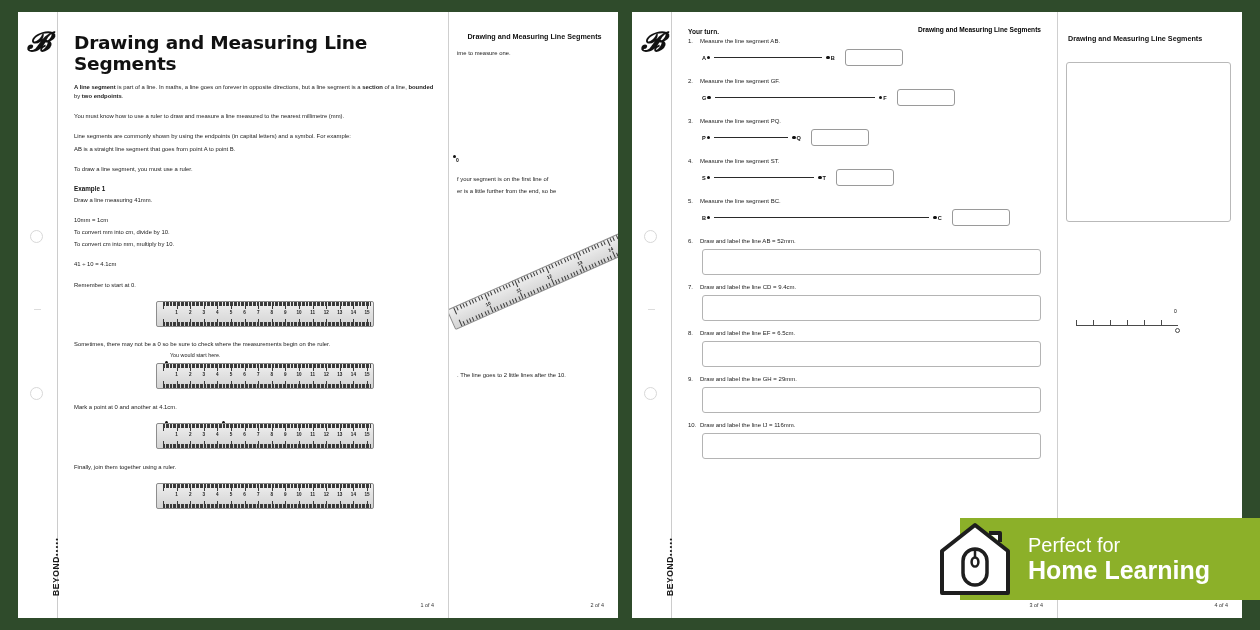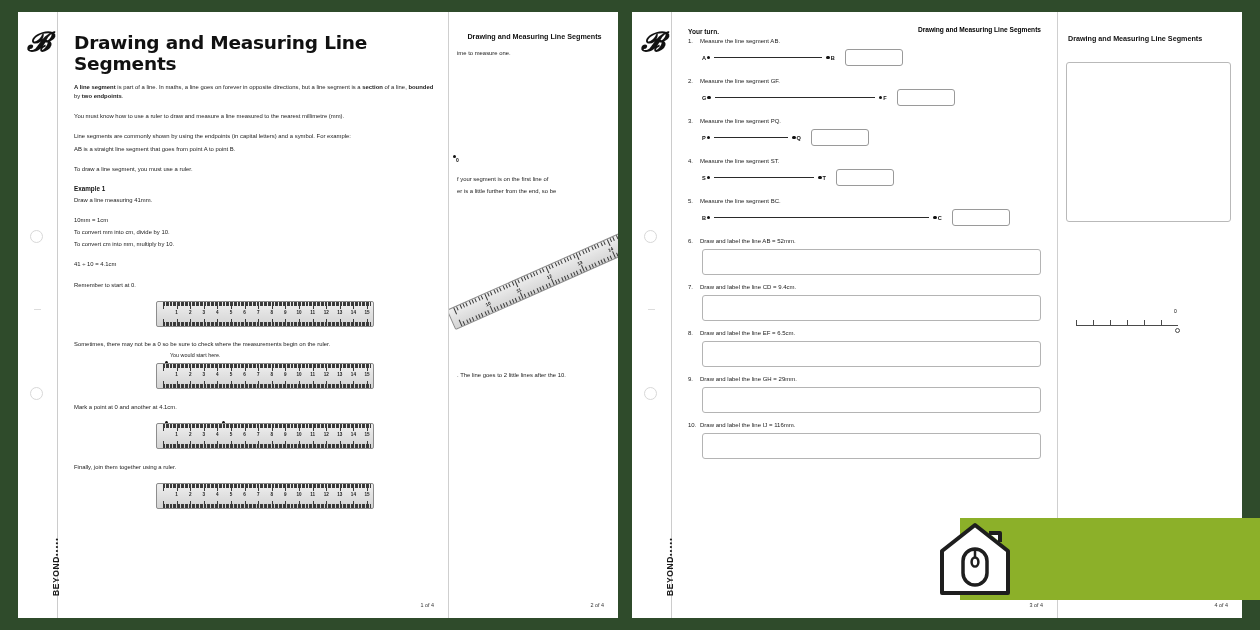--- a/index.html
+++ b/index.html
@@ -1811,15 +1811,19 @@
   </div>
 
   <div class="badge">
     <svg class="hm" viewBox="0 0 78 76">
       <path d="M39 4 L72 30 L72 72 L6 72 L6 30 Z" fill="#ffffff" stroke="#1e1e1e" stroke-width="4" stroke-linejoin="round"></path>
       <path d="M53 12 L64 12 L64 21" fill="#ffffff" stroke="#1e1e1e" stroke-width="4" stroke-linejoin="round"></path>
       <rect x="27" y="28" width="24" height="36" rx="12" fill="#ffffff" stroke="#1e1e1e" stroke-width="3.5"></rect>
       <line x1="39" y1="28" x2="39" y2="44" stroke="#1e1e1e" stroke-width="2.5"></line>
       <ellipse cx="39" cy="41" rx="3.4" ry="4.6" fill="#ffffff" stroke="#1e1e1e" stroke-width="2.5"></ellipse>
     </svg>
+    <div class="txt">
+      <div class="l1">Perfect for</div>
+      <div class="l2">Home Learning</div>
+    </div>
   </div>
 
 </div>
 
 </body></html>

